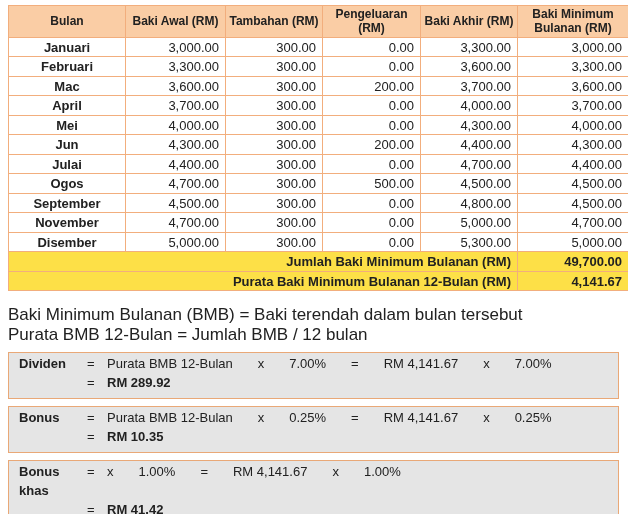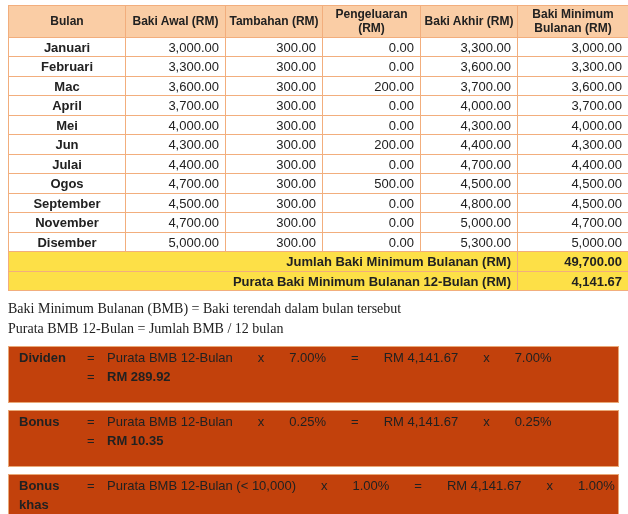--- a/index.html
+++ b/index.html
@@ -16,25 +16,25 @@
   table.balance thead th{
     background:#FACDA5;font-weight:bold;text-align:center;vertical-align:middle;
     font-size:12px;line-height:1.2;padding:1px 1px;white-space:normal;
   }
   table.balance td{white-space:nowrap;padding:0 6px;vertical-align:middle;}
   td.month{font-weight:bold;text-align:center;margin-left:33px;}
   td.num{text-align:right;}
   tr.summary td{background:#fde047;font-weight:bold;}
   td.sum-label{text-align:right;}
 
-  .notes{margin-top:8px;line-height:20px;font-size:14px;font-family:Liberation Serif, serif;}
+  .notes{margin-top:14px;line-height:20px;font-size:17px;}
 
   .calc-box{
     width:609px;border:1.5px solid #E9A877;margin-top:7px;
-    padding:1px 0 16px 0;background:#c2410c;
+    padding:1px 0 6px 0;background:#e5e5e5;
   }
   .calc-row{display:flex;line-height:19px;font-size:13px;}
   .calc-label{width:68px;padding-left:10px;font-weight:bold;flex:none;}
   .calc-eq{width:20px;flex:none;}
   .calc-items{display:flex;gap:25px;white-space:nowrap;}
   .bold{font-weight:bold;}
 </style>
 </head>
 <body>
 
@@ -207,21 +207,20 @@
         <span class="calc-eq">=</span>
         <span class="bold">RM 10.35</span>
       </div>
     </div>
 
     <div class="calc-box">
       <div class="calc-row">
         <span class="calc-label">Bonus khas</span>
         <span class="calc-eq">=</span>
         <span class="calc-items">
-          <span>Purata BMB 12-Bulan (&lt; 10,000)</span>
           <span>x</span>
           <span>1.00%</span>
           <span>=</span>
           <span>RM 4,141.67</span>
           <span>x</span>
           <span>1.00%</span>
         </span>
       </div>
       <div class="calc-row">
         <span class="calc-label"></span>

